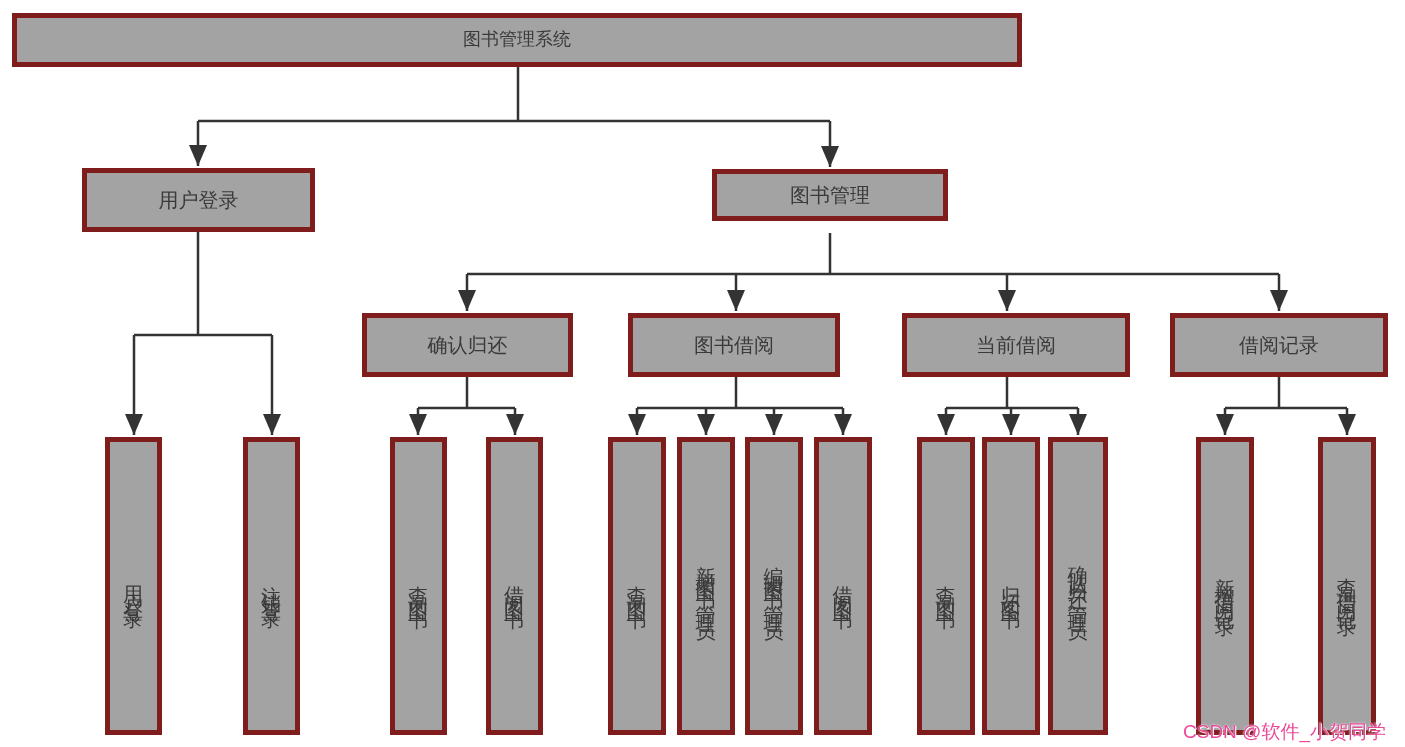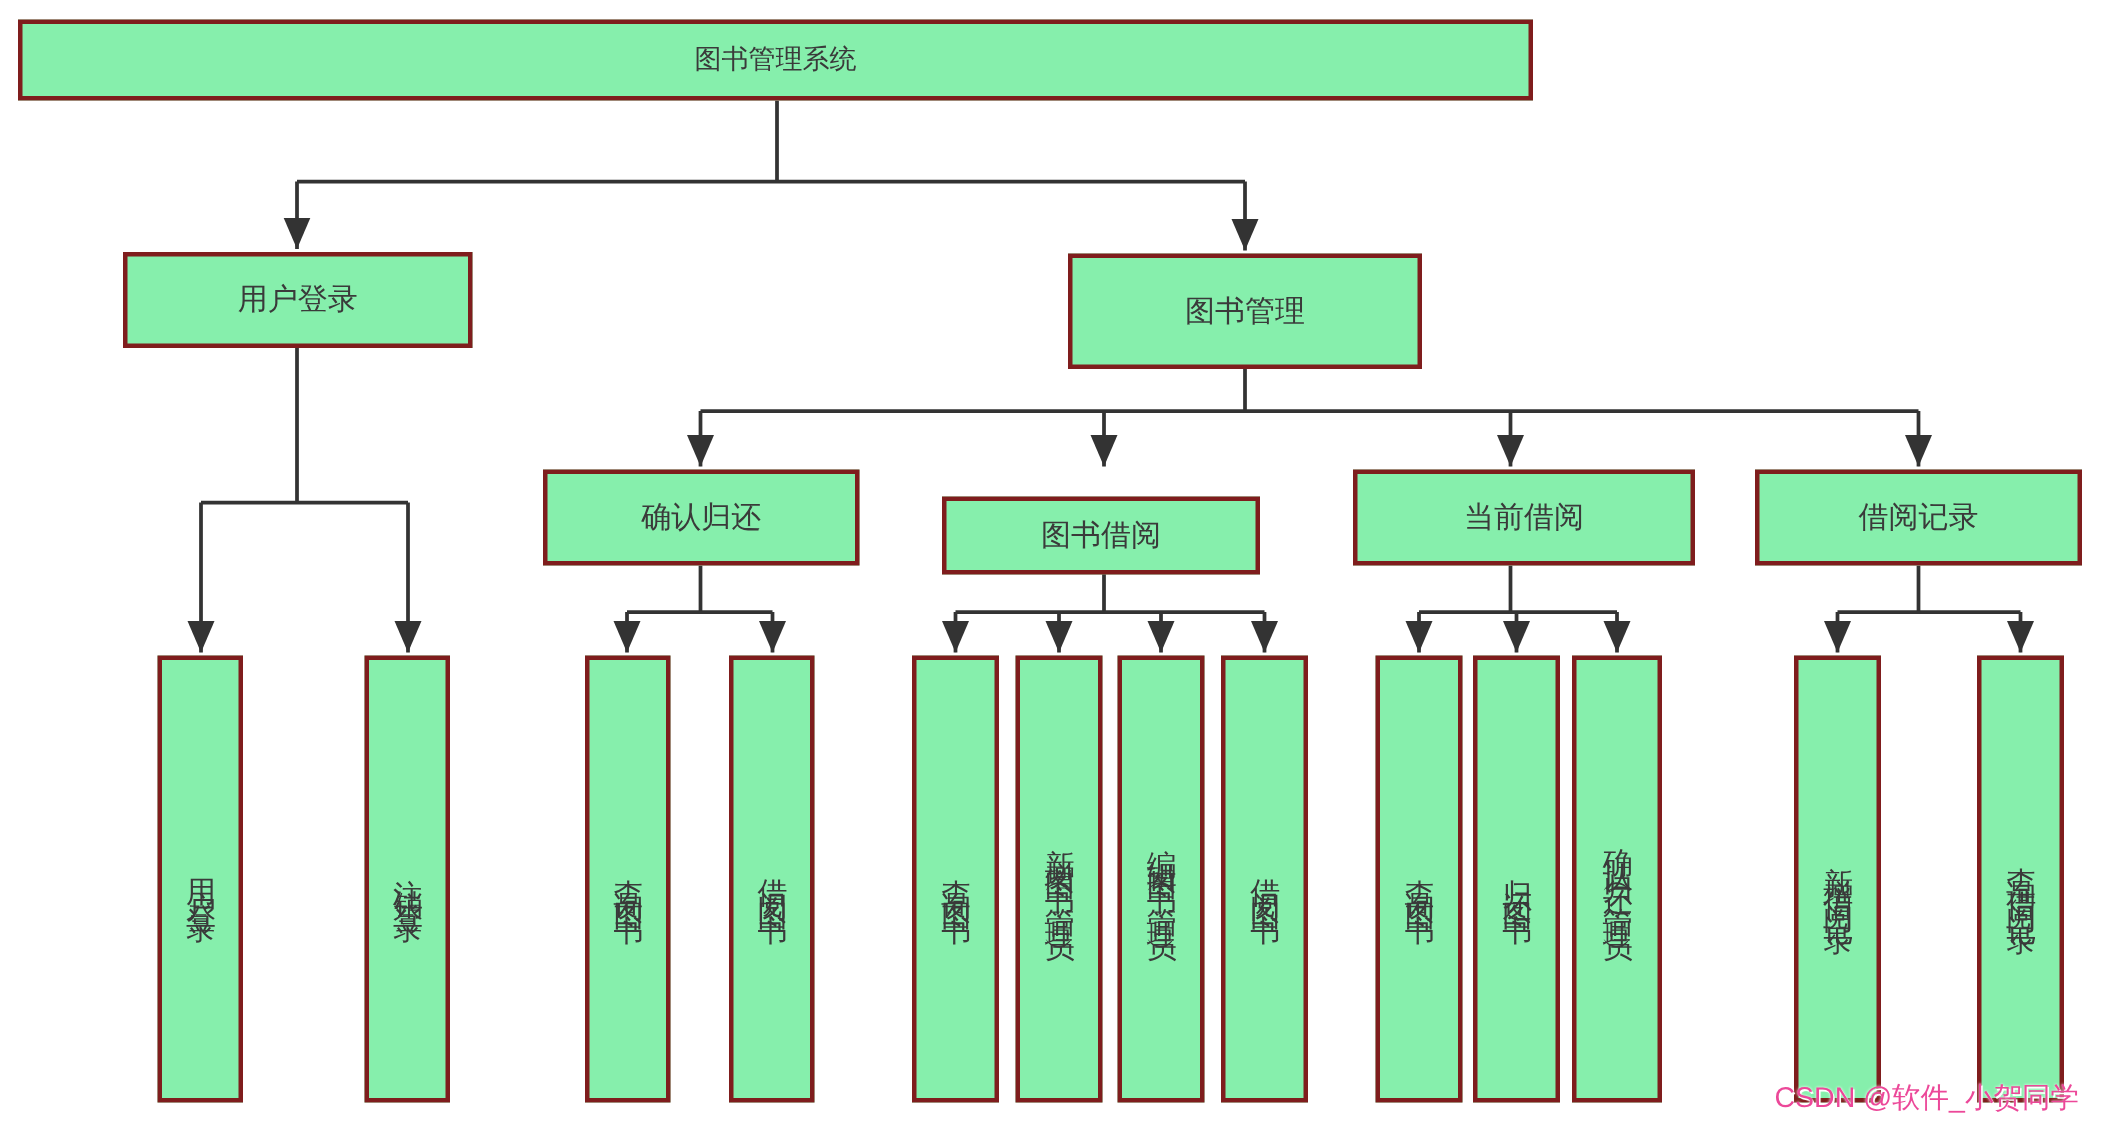--- a/index.html
+++ b/index.html
@@ -7,44 +7,44 @@
     position:relative;
     width:1405px;height:747px;
     background:#ffffff;
     font-family:"Liberation Sans", sans-serif;
     overflow:hidden;
   }
   .connectors{position:absolute;left:0;top:0;z-index:1;}
   .node{
     position:absolute;
     box-sizing:border-box;
-    background:#86efac;
-    border:3px solid #7f1d1d;
+    background:#a3a3a3;
+    border:5px solid #7f1d1d;
     color:#3a3a3a;
     display:flex;align-items:center;justify-content:center;
     text-align:center;
     z-index:2;
     font-size:20px;
     line-height:1.2;
   }
   .node.root{font-size:18px;}
   .node.leaf{
     writing-mode:vertical-rl;
     text-orientation:mixed;
     letter-spacing:8px;
     font-size:20px;
     line-height:1;
     padding:6px 0;
   }
   
   .n-root        {left:12px;  top:13px;  width:1010px; height:54px;}
   .n-user-login  {left:82px;  top:168px; width:233px;  height:64px;}
-  .n-book-mgmt   {left:712px; top:169px; width:236px;  height:77px;}
+  .n-book-mgmt   {left:712px; top:169px; width:236px;  height:52px;}
   .n-new-rec     {left:362px; top:313px; width:211px;  height:64px;}
-  .n-borrow      {left:628px; top:331px; width:212px;  height:52px;}
+  .n-borrow      {left:628px; top:313px; width:212px;  height:64px;}
   .n-current     {left:902px; top:313px; width:228px;  height:64px;}
   .n-records     {left:1170px;top:313px; width:218px;  height:64px;}
   
   .leaf{top:437px;height:298px;}
   .l-g1a{left:105px; width:57px;}
   .l-g1b{left:243px; width:57px;}
   .l-g2a{left:390px; width:57px;}
   .l-g2b{left:486px; width:57px;}
   .l-g3a{left:608px; width:58px;}
   .l-g3b{left:677px; width:58px;}

